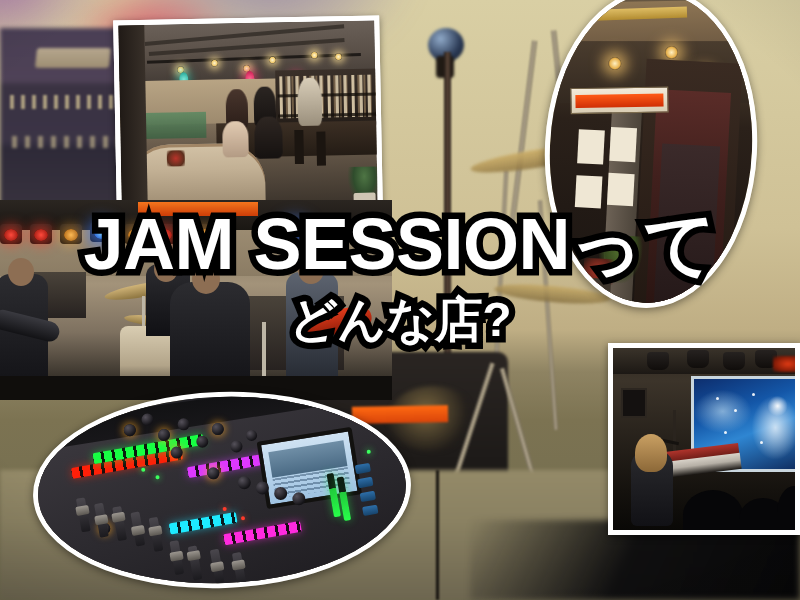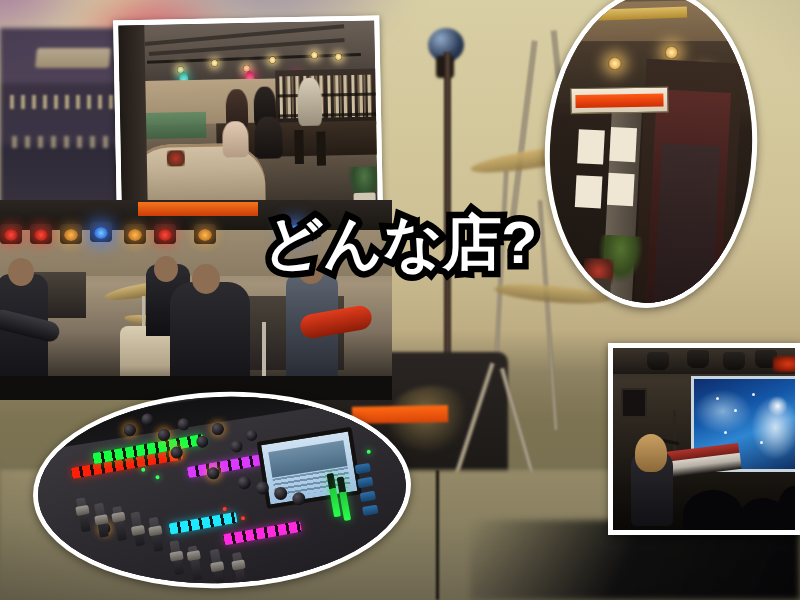--- a/index.html
+++ b/index.html
@@ -353,21 +353,21 @@
     font-weight: 900;
     letter-spacing: -0.5px;
     line-height: 1.0;
     -webkit-text-stroke: 13px #000;
     paint-order: stroke fill;
     text-shadow:
       0 0 2px #000, 0 0 2px #000,
       3px 3px 0 rgba(0,0,0,.55);
   }
   #headline-line1 { font-size: 72px; }
-  #headline-line2 { font-size: 59px; margin-top: 6px; }
+  #headline-line2 { font-size: 48px; margin-top: 16px; }
 </style>
 </head>
 <body>
 
 <div id="thumbnail">
 
   <div class="bg-layer">
     <div class="bg-wall"></div>
     <div class="bg-lights"></div>
 
@@ -616,16 +616,17 @@
       <div class="mix-btn" style="left:324px; top:114px;"></div>
       <div class="mix-dot" style="left:330px; top:58px; background:#3bff5e; box-shadow:0 0 7px #3bff5e;"></div>
       <div class="mix-dot" style="left:184px; top:110px; background:#ff3a2a; box-shadow:0 0 6px #ff3a2a;"></div>
       <div class="mix-dot" style="left:202px; top:120px; background:#ff3a2a; box-shadow:0 0 6px #ff3a2a;"></div>
       <div class="mix-dot" style="left:104px; top:68px; background:#3bff5e; box-shadow:0 0 6px #3bff5e;"></div>
       <div class="mix-dot" style="left:118px; top:76px; background:#3bff5e; box-shadow:0 0 6px #3bff5e;"></div>
     </div>
   </div>
 
   <div id="headline">
+    <span class="hl-line" id="headline-line1">JAM SESSIONって</span>
     <span class="hl-line" id="headline-line2">どんな店?</span>
   </div>
 
 </div>
 
 </body></html>

